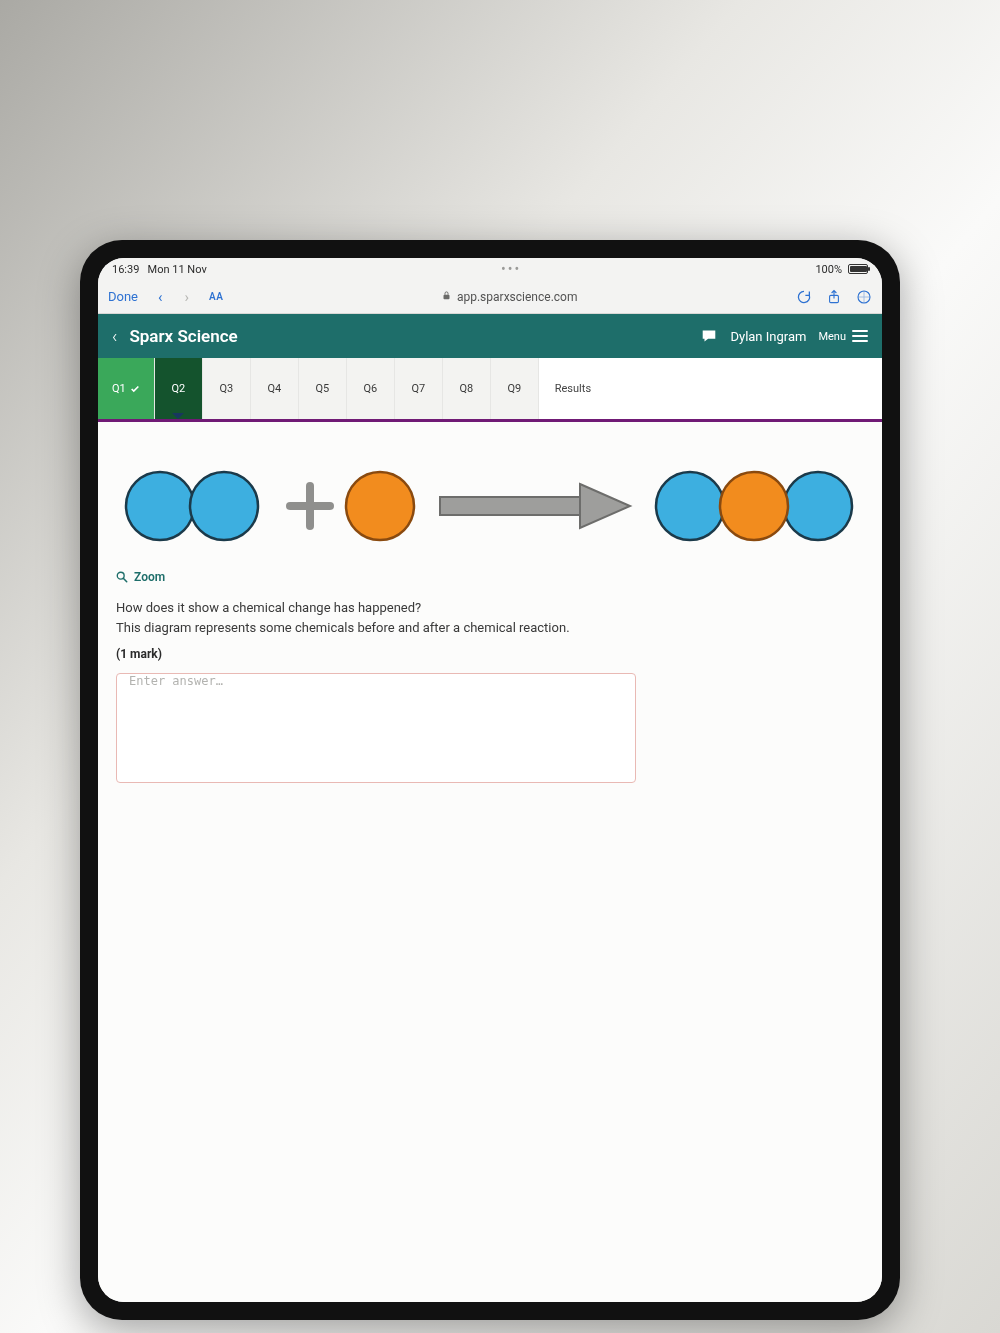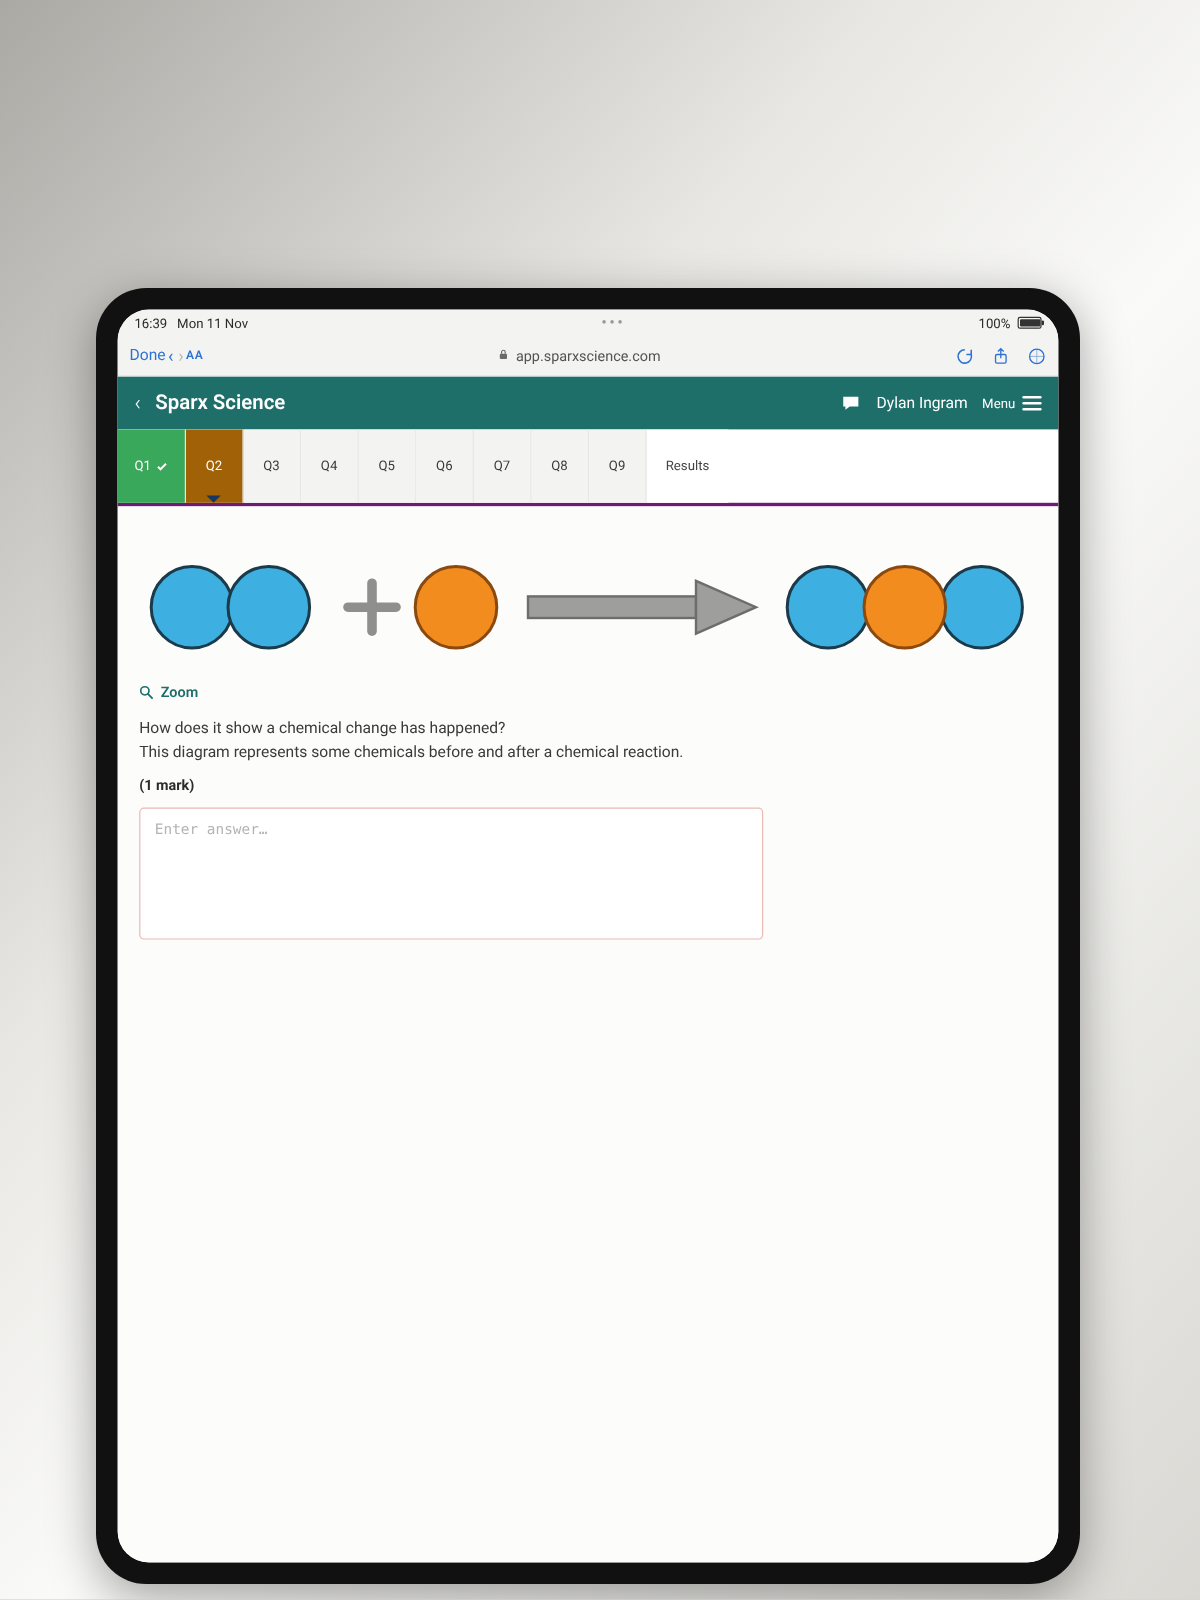--- a/index.html
+++ b/index.html
@@ -49,21 +49,21 @@
   
   .safari-bar {
     height:34px;
     background:#f3f3f2;
     border-bottom:1px solid #d8d8d6;
     display:flex; align-items:center;
     padding:0 10px;
     gap:10px;
     font-size:13px;
   }
-  .safari-left { display:flex; align-items:center; gap:0; color:#2e72d2; }
+  .safari-left { display:flex; align-items:center; gap:18px; color:#2e72d2; }
   .safari-nav-btn { color:#2e72d2; font-size:15px; padding:0 2px;}
   .safari-nav-btn.disabled { color:#b7b7b4; }
   .safari-aa { color:#2e72d2; font-weight:600; font-size:10px; letter-spacing:.5px;}
   .url-pill {
     flex:1;
     display:flex; justify-content:center; gap:6px;
     color:#535353; font-size:12px;
   }
   .lock-mini { width:9px; height:11px; }
   .safari-right { display:flex; align-items:center; gap:14px; color:#2e72d2; font-size:15px;}
@@ -96,21 +96,21 @@
   .qtab {
     flex:0 0 auto;
     padding:8px 14px;
     border-right:1px solid #e6e6e4;
     background:#f3f3f1;
     display:flex; align-items:center; gap:4px;
     min-width:48px; justify-content:center;
     position:relative;
   }
   .qtab.done { background:#3aa85a; color:#fff; }
-  .qtab.active { background:#a16207; color:#fff; }
+  .qtab.active { background:#14532d; color:#fff; }
   .qtab.active::after{
     content:""; position:absolute; bottom:-6px; left:50%; transform:translateX(-50%);
     border:6px solid transparent; border-top-color:#18375f;
   }
   .qtab.results { background:#fff; color:#444; border-right:none; padding:24px 16px;}
   .check-mini { width:10px; height:10px; }
   
   .content {
     flex:1;
     background:#fcfcfb;
@@ -130,21 +130,21 @@
   .zoom-icon { width:12px; height:12px; }
   .qtext { font-size:13px; color:#3a3a3a; line-height:1.5; }
   .mark { font-size:12px; color:#2b2b2b; font-weight:700; margin-top:10px;}
   .answer-box {
     margin-top:12px;
     width:520px; max-width:100%;
     height:110px;
     border:1px solid #e9b9b4;
     border-radius:4px;
     background:#fff;
-    padding:10px 12px;
+    padding:0 12px;
     font-size:12px;
     color:#9a9a98;
     resize:none;
   }
   .answer-box::placeholder { color:#b3b3b0; }
 </style>
 </head>
 <body>
 
 <div class="photo-bg"></div>

